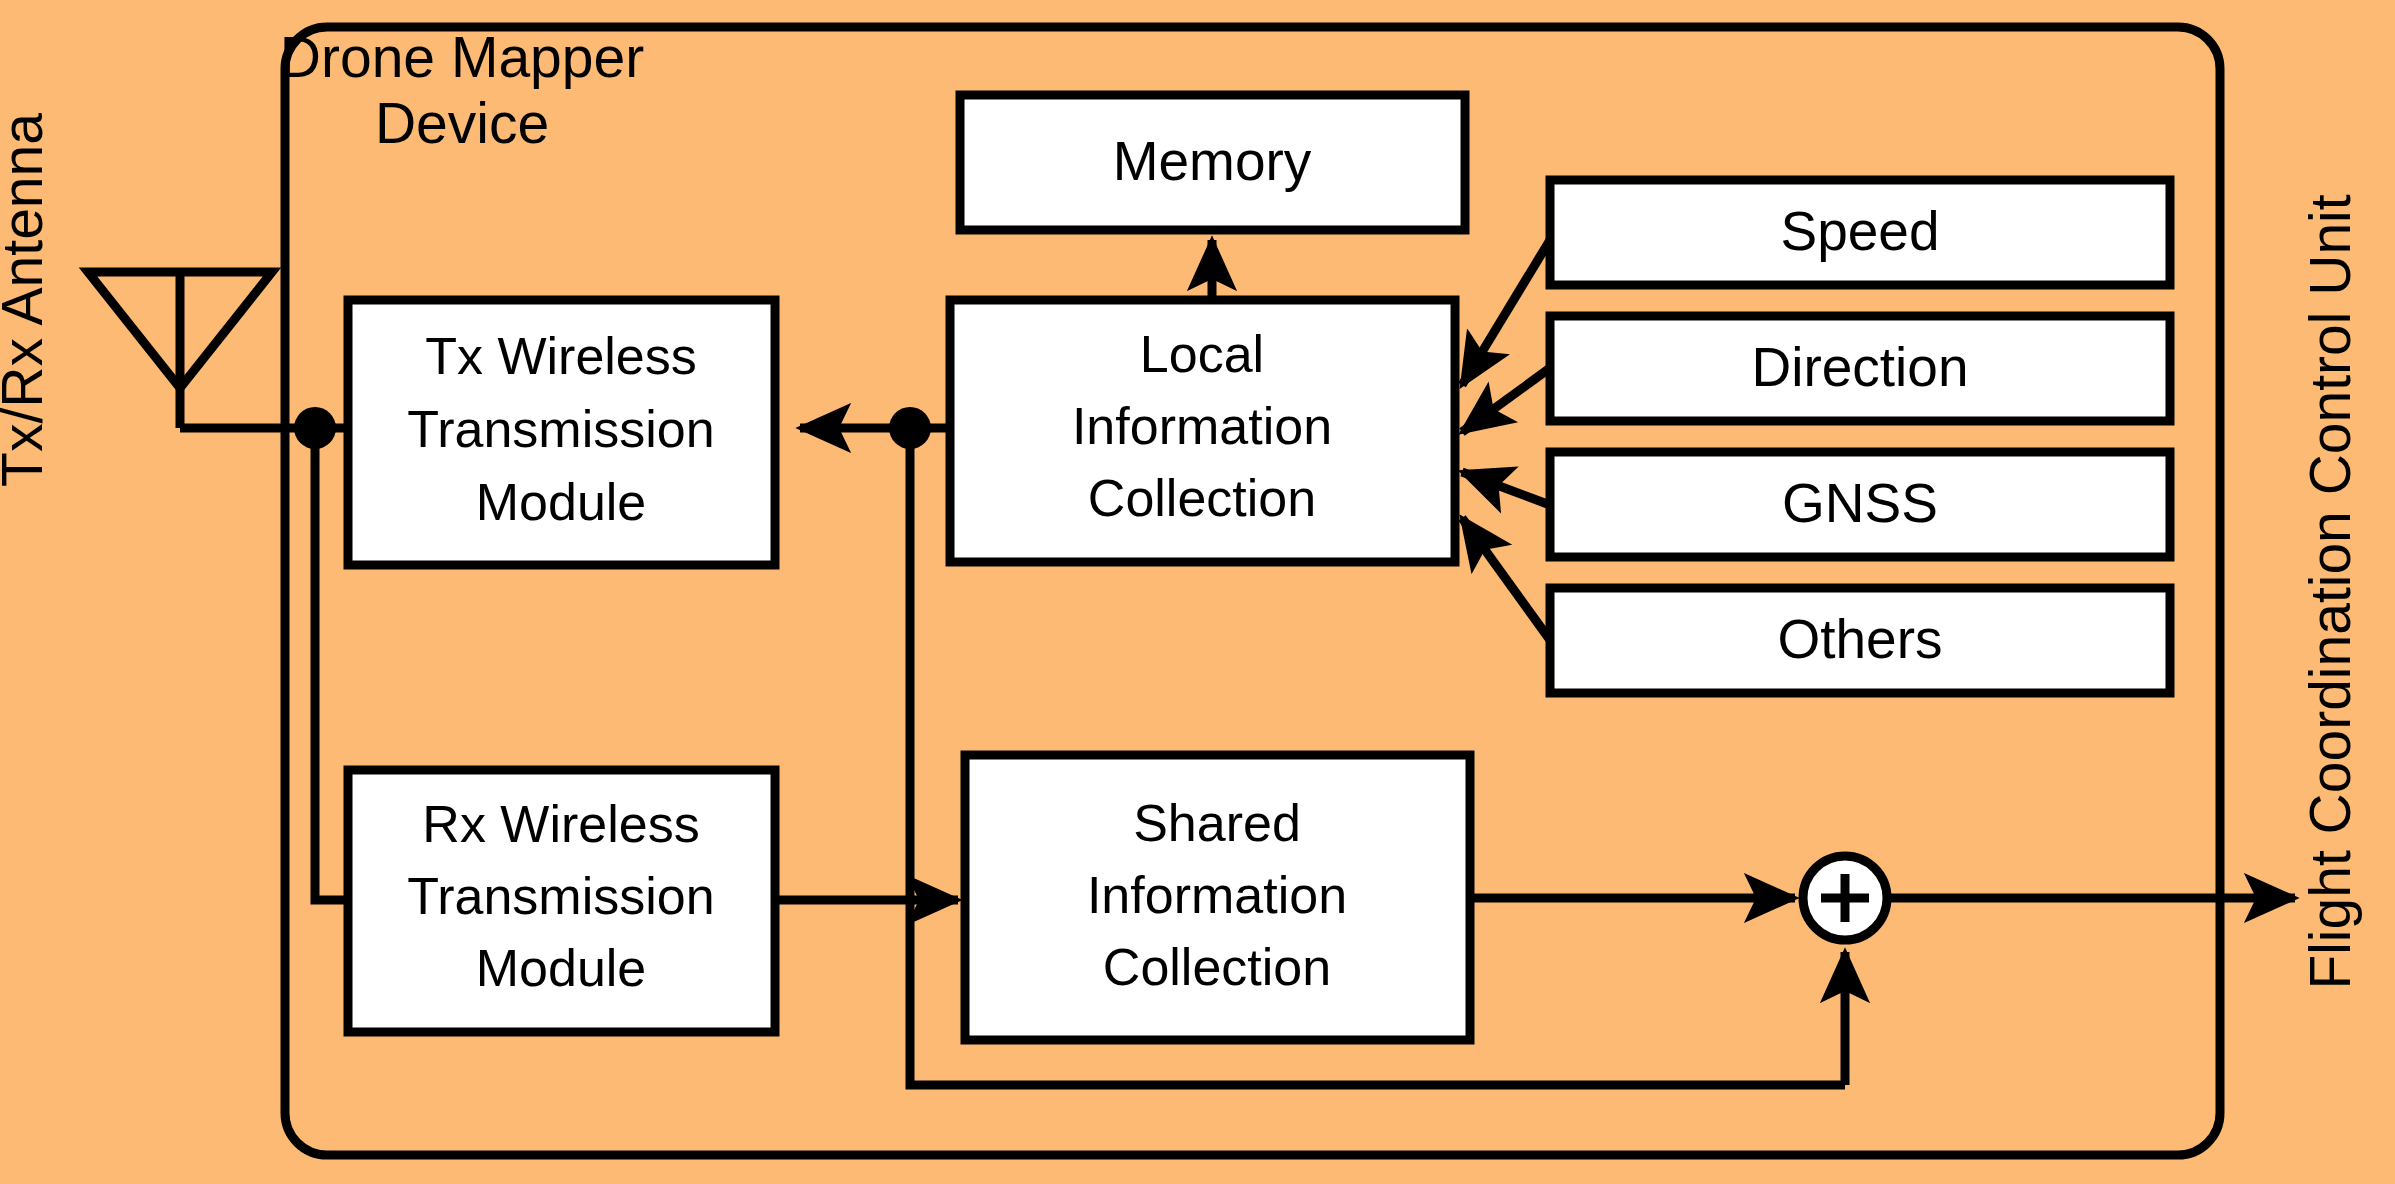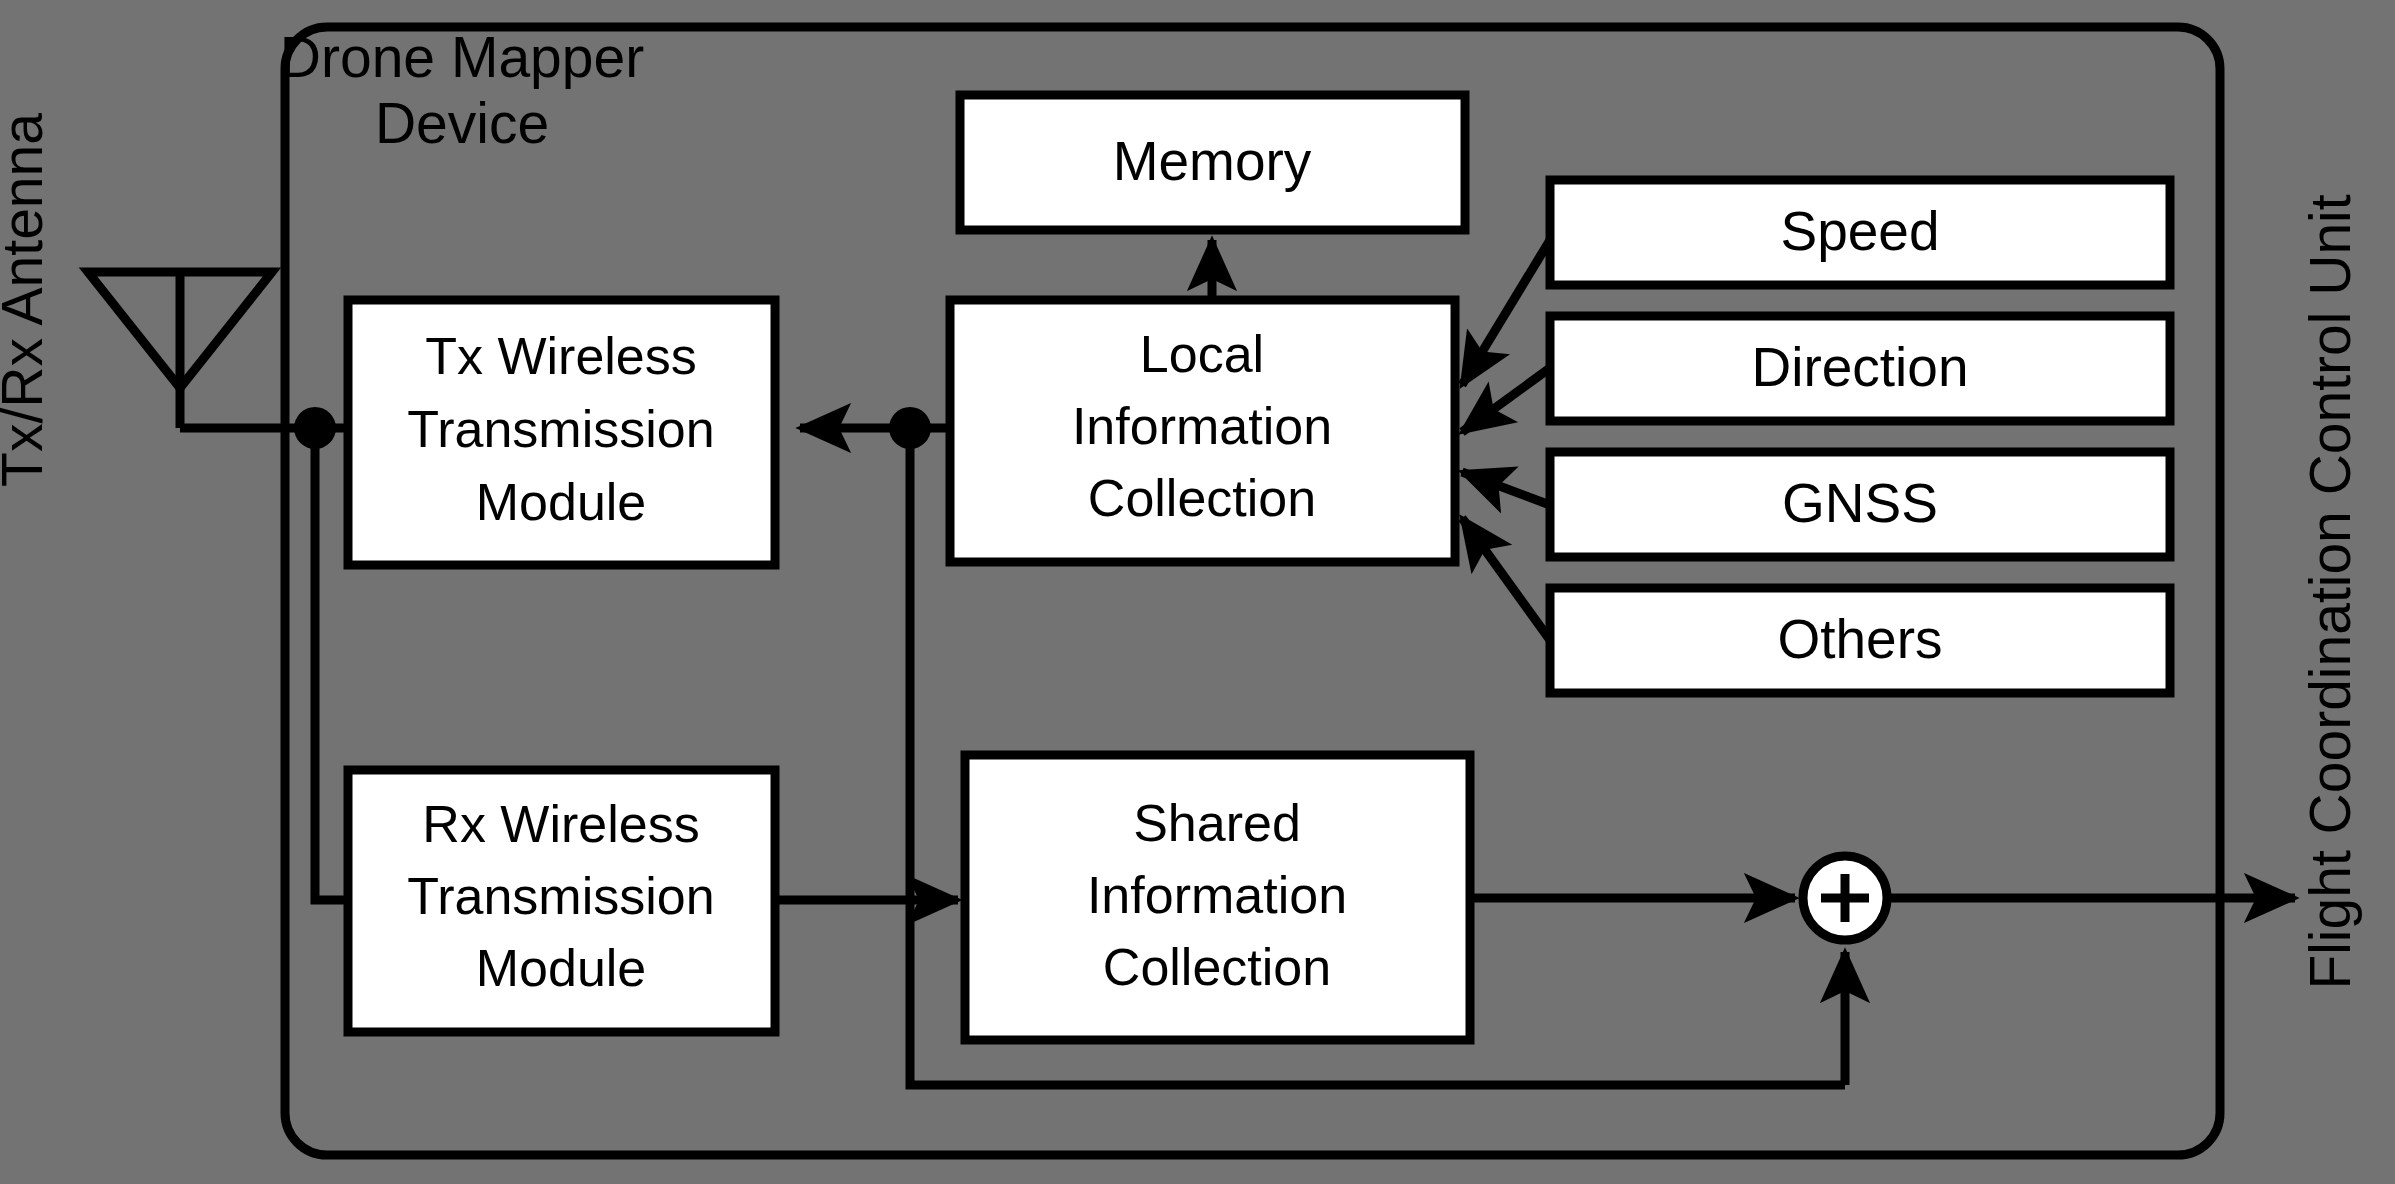--- a/index.html
+++ b/index.html
@@ -7,21 +7,21 @@
     padding: 0;
     background: #ffffff;
   }
   body {
     font-family: "Liberation Sans", sans-serif;
   }
   #stage {
     position: relative;
     width: 2395px;
     height: 1184px;
-    background: #737373;
+    background: #fdba74;
     overflow: hidden;
   }
   svg.diagram {
     position: absolute;
     top: 0;
     left: 0;
     width: 2395px;
     height: 1184px;
   }
   .blk-text {

